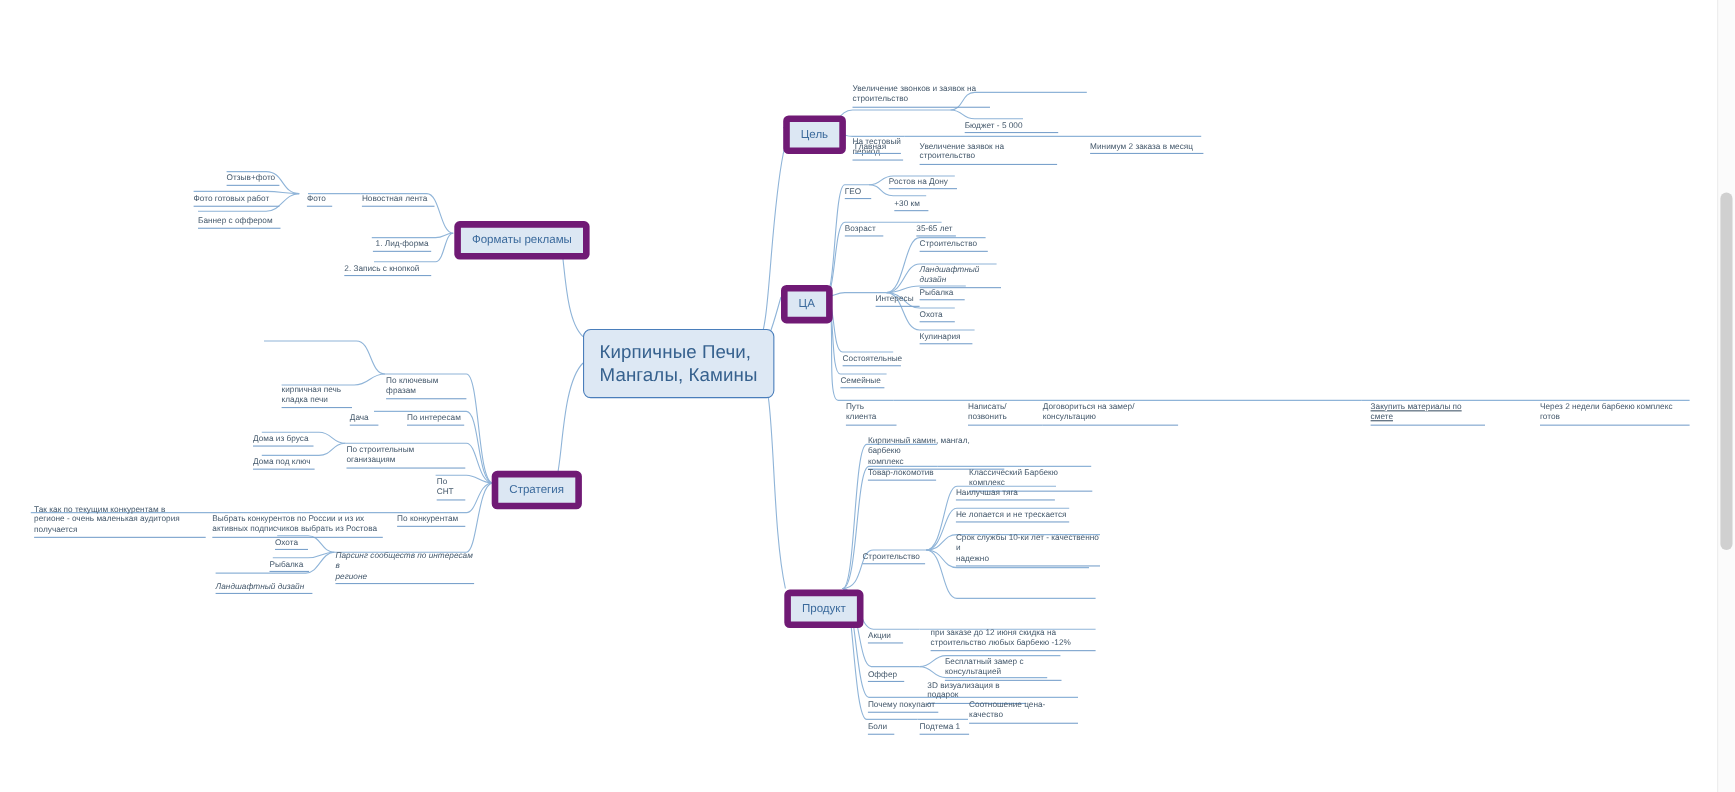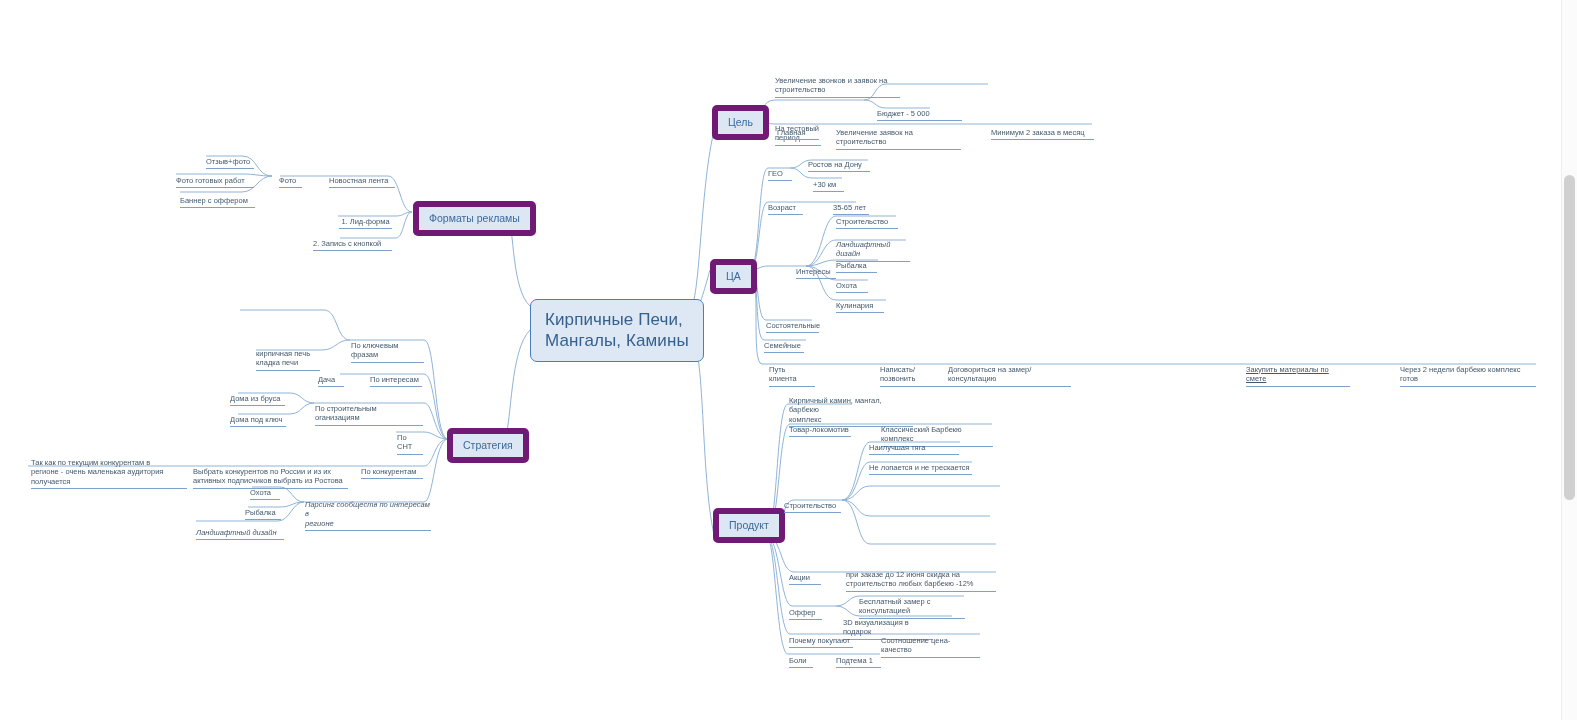--- a/index.html
+++ b/index.html
@@ -214,21 +214,21 @@
     </g>
   </svg>
 
   <div class="node root-node" style="left:530px; top:299px;">Кирпичные Печи,
 Мангалы, Камины</div>
 
   <div class="node branch-node" style="left:712px; top:105px;">Цель</div>
 
   <div class="node branch-node" style="left:710px; top:259px;">ЦА</div>
 
-  <div class="node branch-node" style="left:713px; top:508px;">Продукт</div>
+  <div class="node branch-node" style="left:713px; top:536px;">Продукт</div>
 
   <div class="node branch-node" style="left:447px; top:428px;">Стратегия</div>
 
   <div class="node branch-node" style="left:413px; top:201px;">Форматы рекламы</div>
 
   <div class="topic" style="left:775px; top:114px; width:46px;">
     <span>На тестовый период</span>
     <span class="ul"></span>
   </div>
   <div class="topic" style="left:775px; top:66px; width:125px;">
@@ -342,20 +342,25 @@
   <div class="topic" style="left:784px; top:491px; width:57px;">
     <span>Строительство</span>
     <span class="ul"></span>
   </div>
   <div class="topic" style="left:869px; top:433px; width:90px;">
     <span>Наилучшая тяга</span>
     <span class="ul"></span>
   </div>
   <div class="topic" style="left:869px; top:453px; width:103px;">
     <span>Не лопается и не трескается</span>
+    <span class="ul"></span>
+  </div>
+  <div class="topic" style="left:869px; top:474px; width:131px;">
+    <span>Срок службы 10-ки лет - качественно и
+надежно</span>
     <span class="ul"></span>
   </div>
   <div class="topic" style="left:789px; top:563px; width:32px;">
     <span>Акции</span>
     <span class="ul"></span>
   </div>
   <div class="topic" style="left:846px; top:560px; width:150px;">
     <span>при заказе до 12 июня скидка на
 строительство любых барбекю -12%</span>
     <span class="ul"></span>

